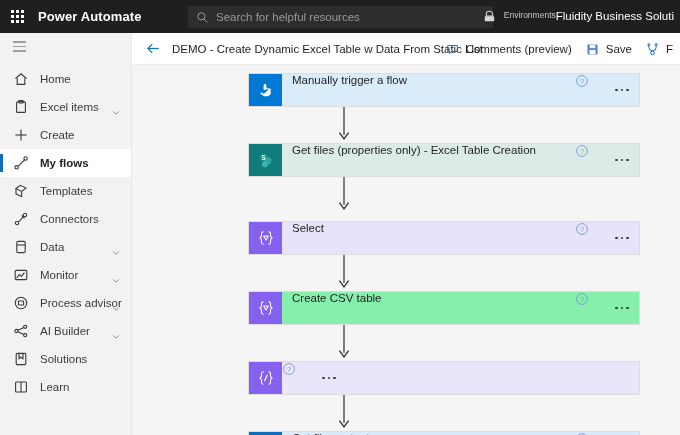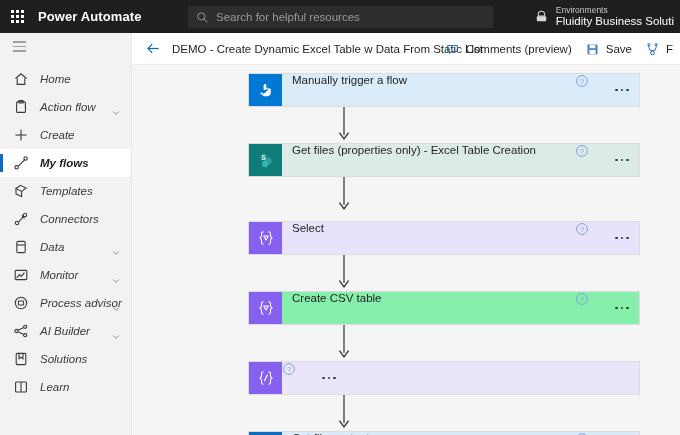--- a/index.html
+++ b/index.html
@@ -41,21 +41,21 @@
   }
   .search-ico { width: 13px; height: 13px; flex: 0 0 13px; margin-right: 7px; }
   .search-ico svg { display: block; }
   .search-ph { color: #9a9a9a; font-size: 11.5px; white-space: nowrap; }
   .env {
     position: absolute; right: 0px; top: 0px; height: 33px;
     display: flex; align-items: center; padding: 0 6px 0 10px;
     cursor: pointer;
   }
   .env-ico { width: 15px; height: 15px; margin-right: 7px; flex: 0 0 15px; }
-  .env-txt { display: flex; flex-direction: column; justify-content: center; }
+  .env-txt { display: flex; flex-direction: row; justify-content: center; }
   .env-label { color: #c8c8c8; font-size: 8.5px; line-height: 10px; white-space: nowrap; }
   .env-name { color: #ffffff; font-size: 11.5px; line-height: 13px; white-space: nowrap; }
 
   
   .sidebar {
     position: absolute; top: 33px; left: 0;
     width: 132px; height: 402px;
     background: #f3f2f1;
     border-right: 1px solid #e8e6e4;
   }
@@ -65,21 +65,21 @@
   }
   .ham-lines { width: 13px; }
   .ham-lines i {
     display: block; height: 1.5px; background: #a0a0a0;
     margin-bottom: 3px; width: 13px;
   }
   .navlist { padding-top: 2px; }
   .navitem {
     position: relative; height: 28px;
     display: flex; align-items: center;
-    padding-left: 13px; cursor: pointer; color: #3b3a39; font-style: italic;
+    padding-left: 13px; cursor: pointer; color: #3b3a39;
   }
   .navitem.selected { background: #ffffff; }
   .navitem.selected::before {
     content: ""; position: absolute; left: 0; top: 5px;
     width: 2.5px; height: 18px; background: #0f6cbd;
   }
   .nav-ico {
     width: 16px; height: 16px; flex: 0 0 16px;
     margin-right: 11px; display: flex;
     align-items: center; justify-content: center;
@@ -229,21 +229,21 @@
           </span>
           <span class="nav-label">Home</span>
         </div>
         <div class="navitem">
           <span class="nav-ico">
             <svg viewBox="0 0 16 16" width="16" height="16">
               <rect x="3.6" y="2.9" width="8.8" height="10.5" rx="1" fill="none" stroke="#3b3a39" stroke-width="1.1"></rect>
               <rect x="5.8" y="1.6" width="4.4" height="2.4" rx="0.6" fill="none" stroke="#3b3a39" stroke-width="1.1"></rect>
             </svg>
           </span>
-          <span class="nav-label">Action flow</span>
+          <span class="nav-label">Excel items</span>
           <span class="chev"><svg viewBox="0 0 16 16" width="8" height="8">
     <polyline points="2.5,5 8,10.5 13.5,5" fill="none" stroke="#605e5c" stroke-width="1.4"></polyline>
             </svg></span>
         </div>
         <div class="navitem">
           <span class="nav-ico">
             <svg viewBox="0 0 16 16" width="16" height="16">
               <line x1="8" y1="2.4" x2="8" y2="13.6" fill="none" stroke="#3b3a39" stroke-width="1.1"></line>
               <line x1="2.4" y1="8" x2="13.6" y2="8" fill="none" stroke="#3b3a39" stroke-width="1.1"></line>
             </svg>

